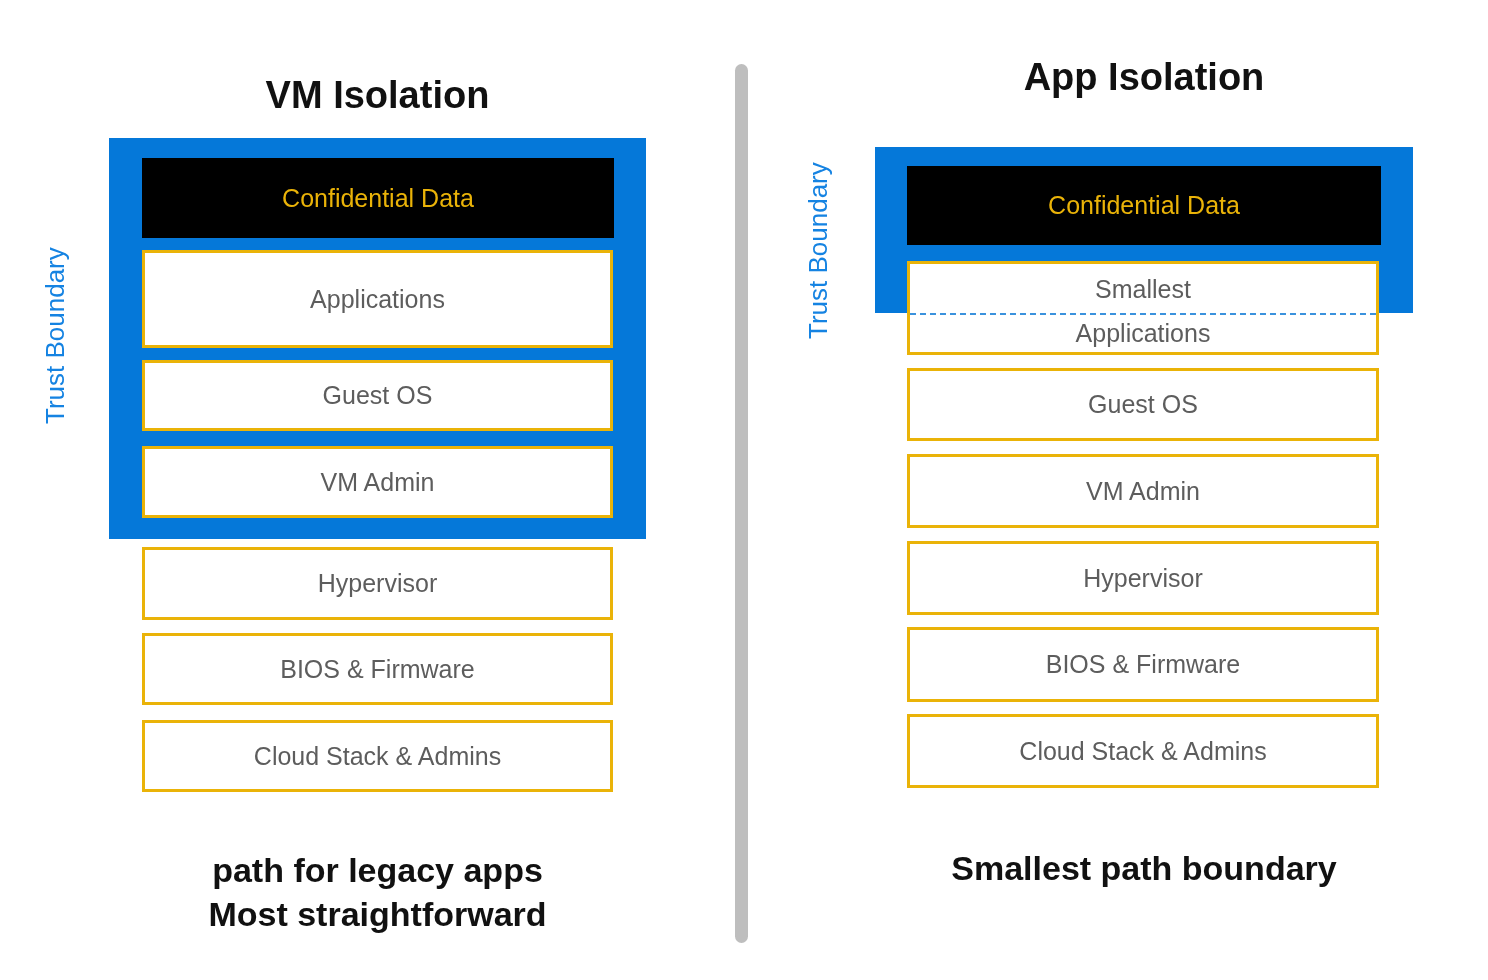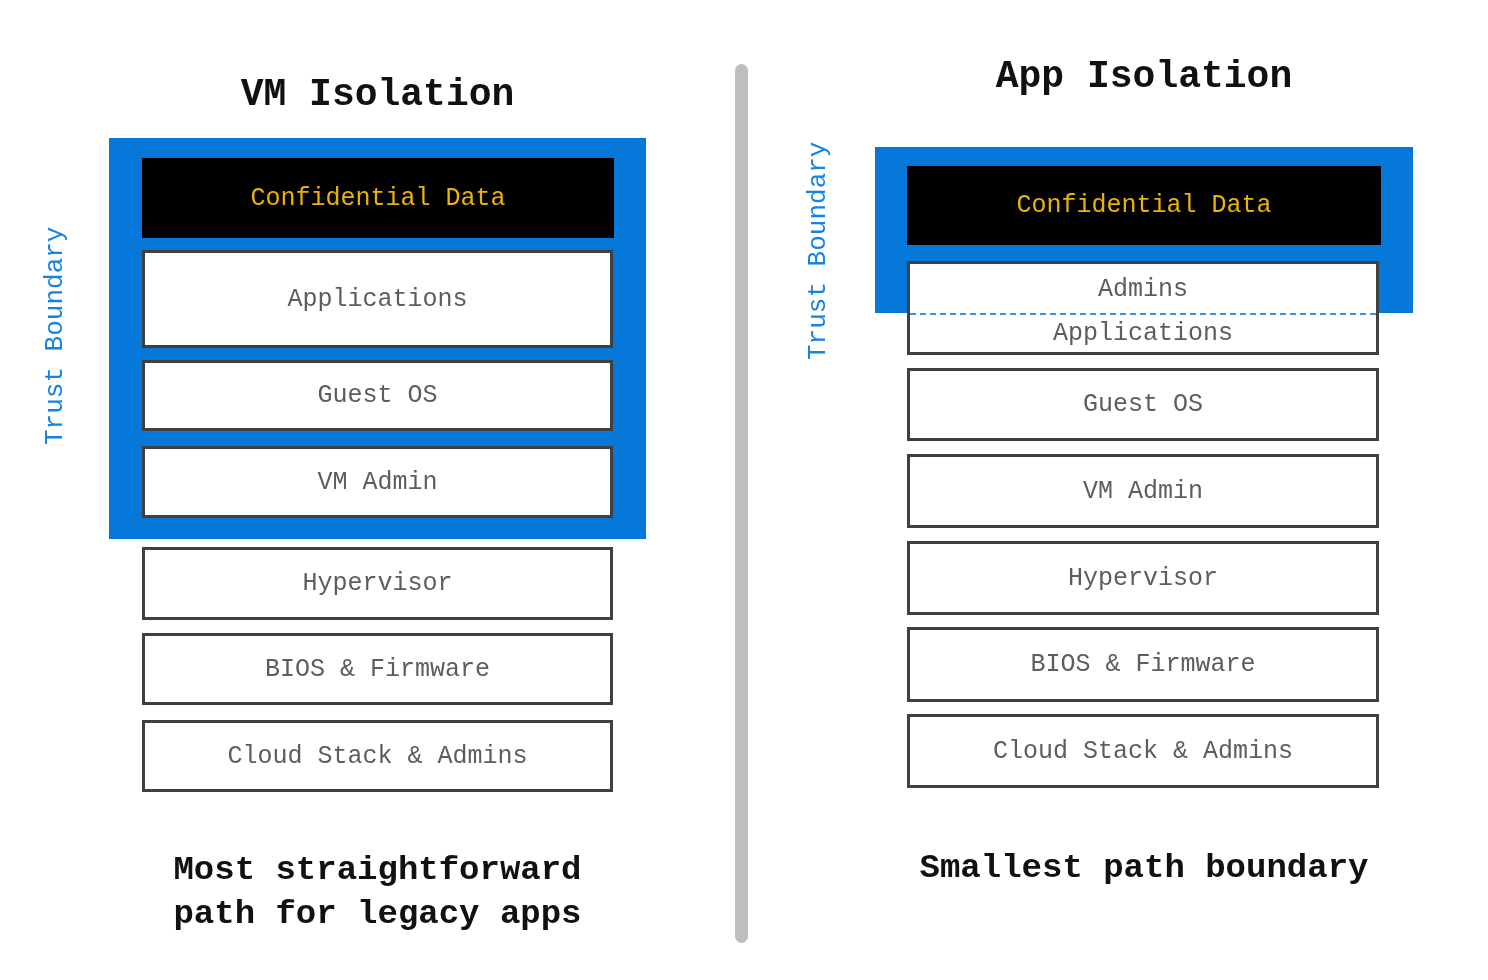--- a/index.html
+++ b/index.html
@@ -1,21 +1,21 @@
 <!DOCTYPE html>
 <html style="--trust-blue: #0578d9; --trust-label-blue: #1583e2; --dashed-blue: #3b92dd; --layer-gray: #5d5d5d; --divider-gray: #bebebe; --conf-bg: #000000;"><head>
 <meta charset="utf-8">
 <style>
   html, body { margin: 0; padding: 0; background: #ffffff; }
   .canvas {
     position: relative;
     width: 1488px;
     height: 980px;
     background: #ffffff;
-    font-family: Liberation Mono, monospace;
+    font-family: Liberation Sans, sans-serif;
     overflow: hidden;
   }
   .title {
     position: absolute;
     text-align: center;
     font-weight: bold;
     font-size: 38px;
     line-height: 44px;
     color: #111111;
   }
@@ -41,21 +41,21 @@
   .right-tb { left: 791px; top: 158px; width: 54px; height: 186px; }
 
   .box {
     position: absolute;
     display: flex;
     align-items: center;
     justify-content: center;
     font-size: 25px;
     color: var(--layer-gray, #5d5d5d);
     background: #ffffff;
-    border: 3px solid #404040;
+    border: 3px solid #eab308;
     box-sizing: border-box;
   }
   .box.black {
     background: var(--conf-bg, #000000);
     color: #eab308;
     border: none;
   }
 
   
   .l-conf  { left: 142px; top: 158px; width: 472px; height: 80px; }
@@ -122,38 +122,38 @@
 
     <div class="box black l-conf">Confidential Data</div>
     <div class="box l-apps">Applications</div>
     <div class="box l-gos">Guest OS</div>
     <div class="box l-vma">VM Admin</div>
     <div class="box l-hyp">Hypervisor</div>
     <div class="box l-bios">BIOS &amp; Firmware</div>
     <div class="box l-cloud">Cloud Stack &amp; Admins</div>
 
     <div class="caption left-caption">
+      <div>path for legacy apps</div>
       <div>Most straightforward</div>
-      <div>path for legacy apps</div>
     </div>
   </section>
 
   <div class="divider"></div>
 
   <section>
     <h1 class="title right-title">App Isolation</h1>
 
     <div class="trust-rect right-trust-rect"></div>
 
     <div class="tb-label right-tb">Trust Boundary</div>
 
     <div class="box black r-conf">Confidential Data</div>
 
     <div class="box r-encl">
-      <div class="encl-top">Admins</div>
+      <div class="encl-top">Smallest</div>
       <div class="encl-divider"></div>
       <div class="encl-bottom">Applications</div>
     </div>
 
     <div class="box r-gos">Guest OS</div>
     <div class="box r-vma">VM Admin</div>
     <div class="box r-hyp">Hypervisor</div>
     <div class="box r-bios">BIOS &amp; Firmware</div>
     <div class="box r-cloud">Cloud Stack &amp; Admins</div>
 

